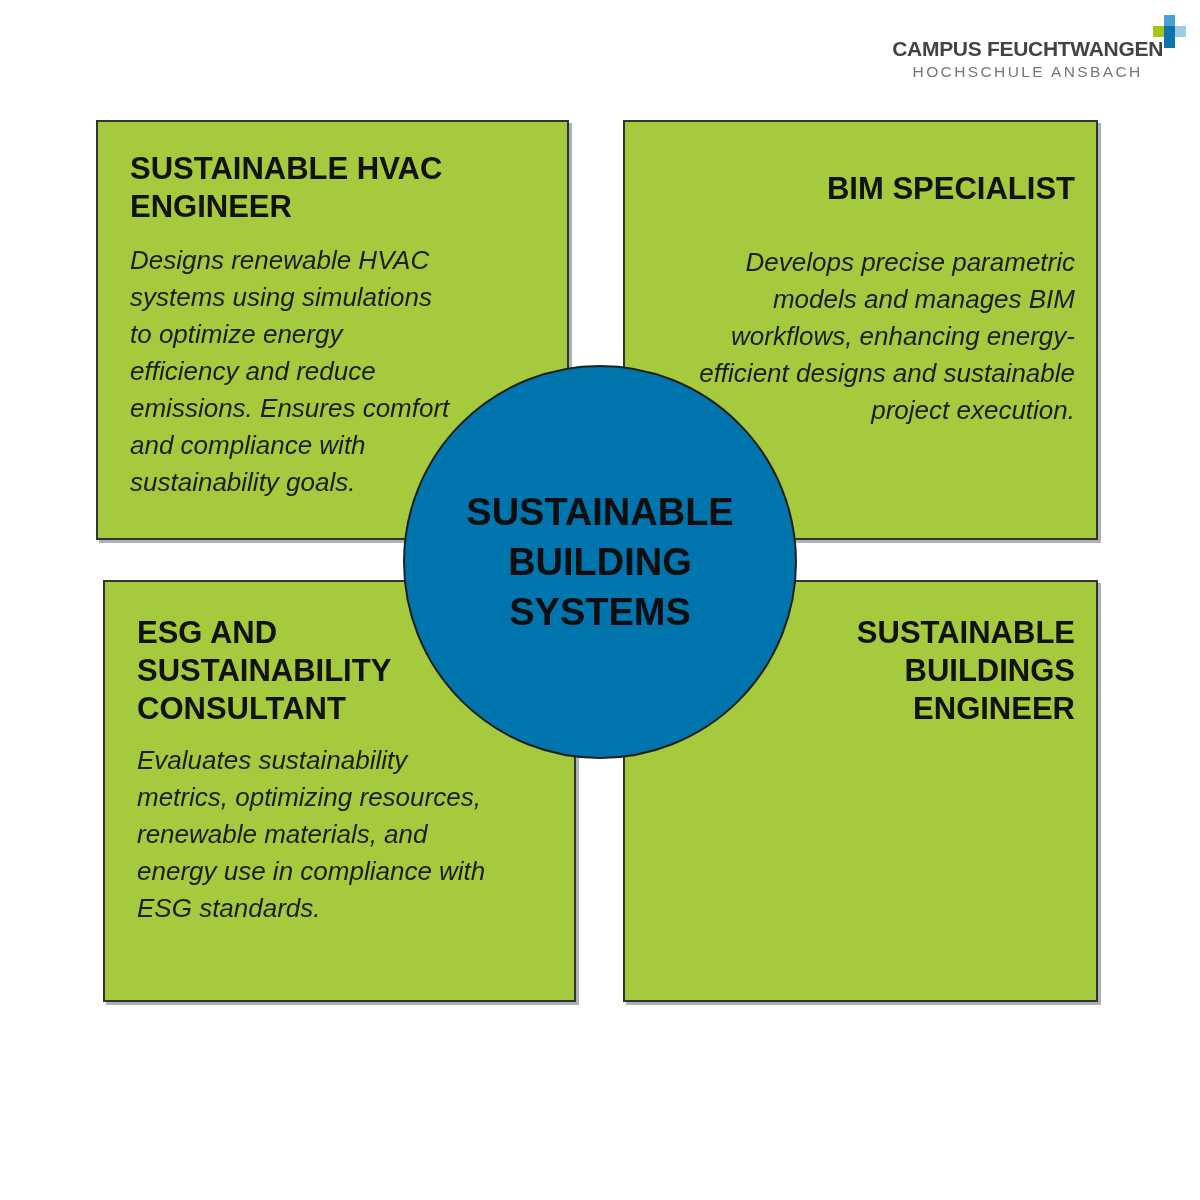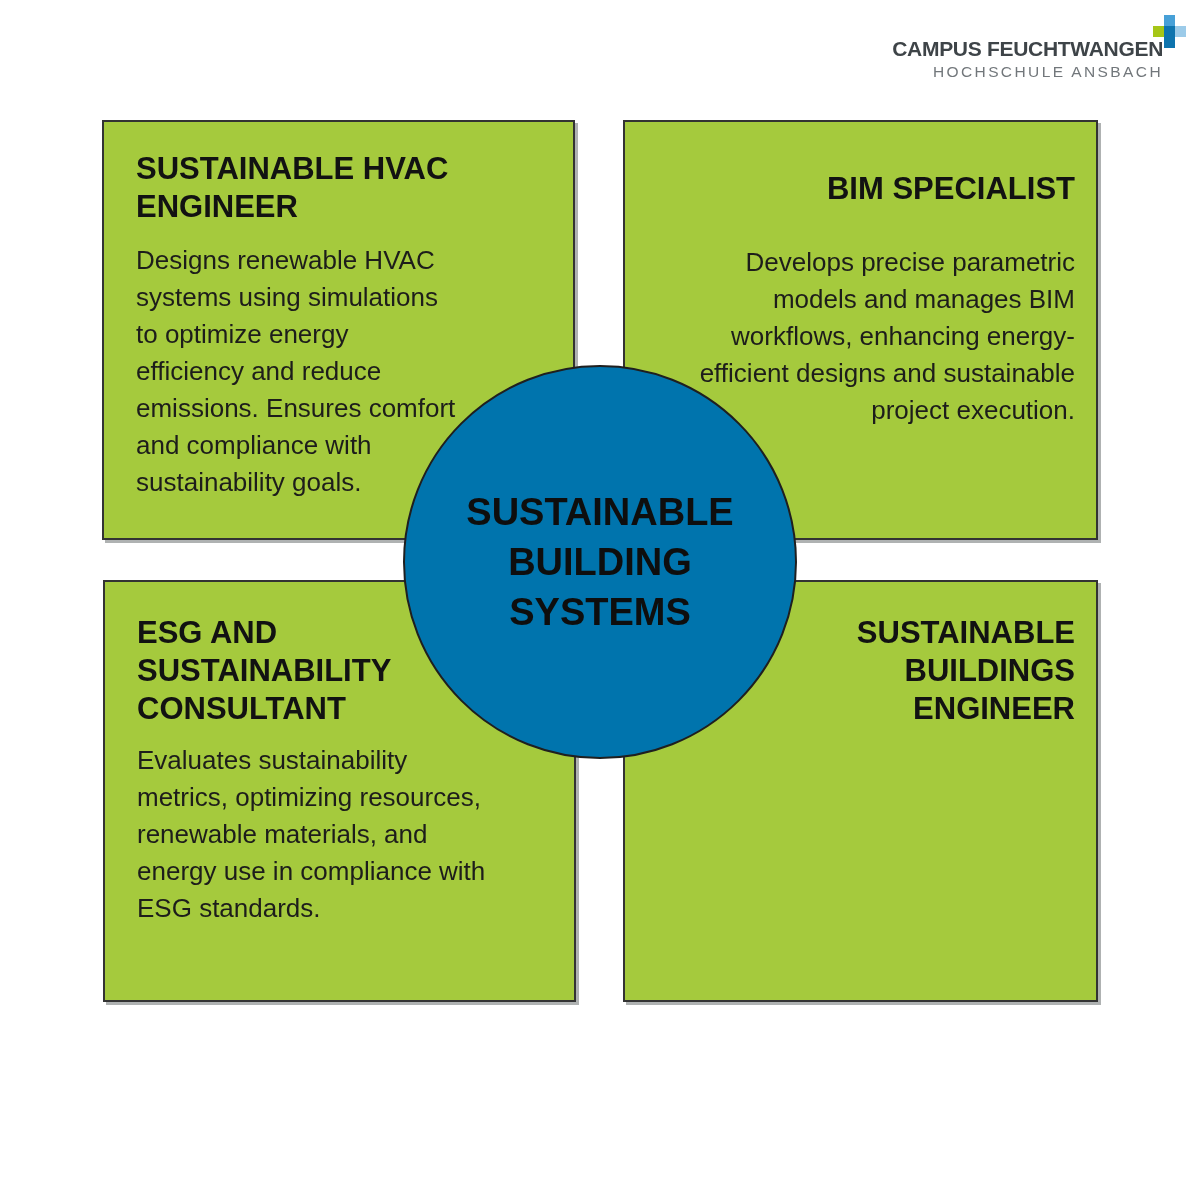--- a/index.html
+++ b/index.html
@@ -31,20 +31,21 @@
     font-weight: 700;
     letter-spacing: -0.3px;
     color: var(--logo-text-primary, #3e4448);
   }
   .logo-line2 {
     margin-top: 5px;
     font-size: 15.5px;
     font-weight: 400;
     letter-spacing: 2.4px;
     color: var(--logo-text-secondary, #72777b);
+    text-align: center;
   }
   .logo-plus {
     position: absolute;
     left: 1153px;
     top: 15px;
     width: 33px;
     height: 33px;
   }
   .plus-cell {
     position: absolute;
@@ -59,41 +60,42 @@
 
   
   .quad {
     position: absolute;
     box-sizing: border-box;
     background: var(--quadrant-green, #a5ca3d);
     border: 2px solid var(--box-border, #333333);
     box-shadow: 3px 3px 0 0 rgba(110, 115, 115, 0.55);
     color: var(--text, #1d1d1b);
   }
-  .quad.tl { left: 102px; top: 120px; width: 473px; height: 420px; padding: 28px 24px 0 32px; }
+  .quad.tl { left: 96px; top: 120px; width: 473px; height: 420px; padding: 28px 24px 0 32px; }
   .quad.tr { left: 623px; top: 120px; width: 475px; height: 420px; padding: 28px 21px 0 24px; text-align: right; }
   .quad.bl { left: 103px; top: 580px; width: 473px; height: 422px; padding: 32px 24px 0 32px; }
   .quad.br { left: 623px; top: 580px; width: 475px; height: 422px; padding: 32px 21px 0 24px; text-align: right; }
 
   .quad-title {
     margin: 0;
     font-size: 31px;
     font-weight: 700;
     line-height: 38px;
     white-space: pre-line;
     color: #121212;
   }
   .quad.tr .quad-title { margin-top: 20px; }
 
   .quad-body {
     margin: 16px 0 0 0;
     font-size: 26px;
     font-weight: 400;
     line-height: 37px;
     white-space: pre-line;
+    font-style: italic;
   }
   .quad.tr .quad-body { margin-top: 36px; }
   .quad.bl .quad-body, .quad.br .quad-body { margin-top: 14px; }
 
   
   .center-circle {
     position: absolute;
     left: 403px;
     top: 365px;
     width: 394px;

